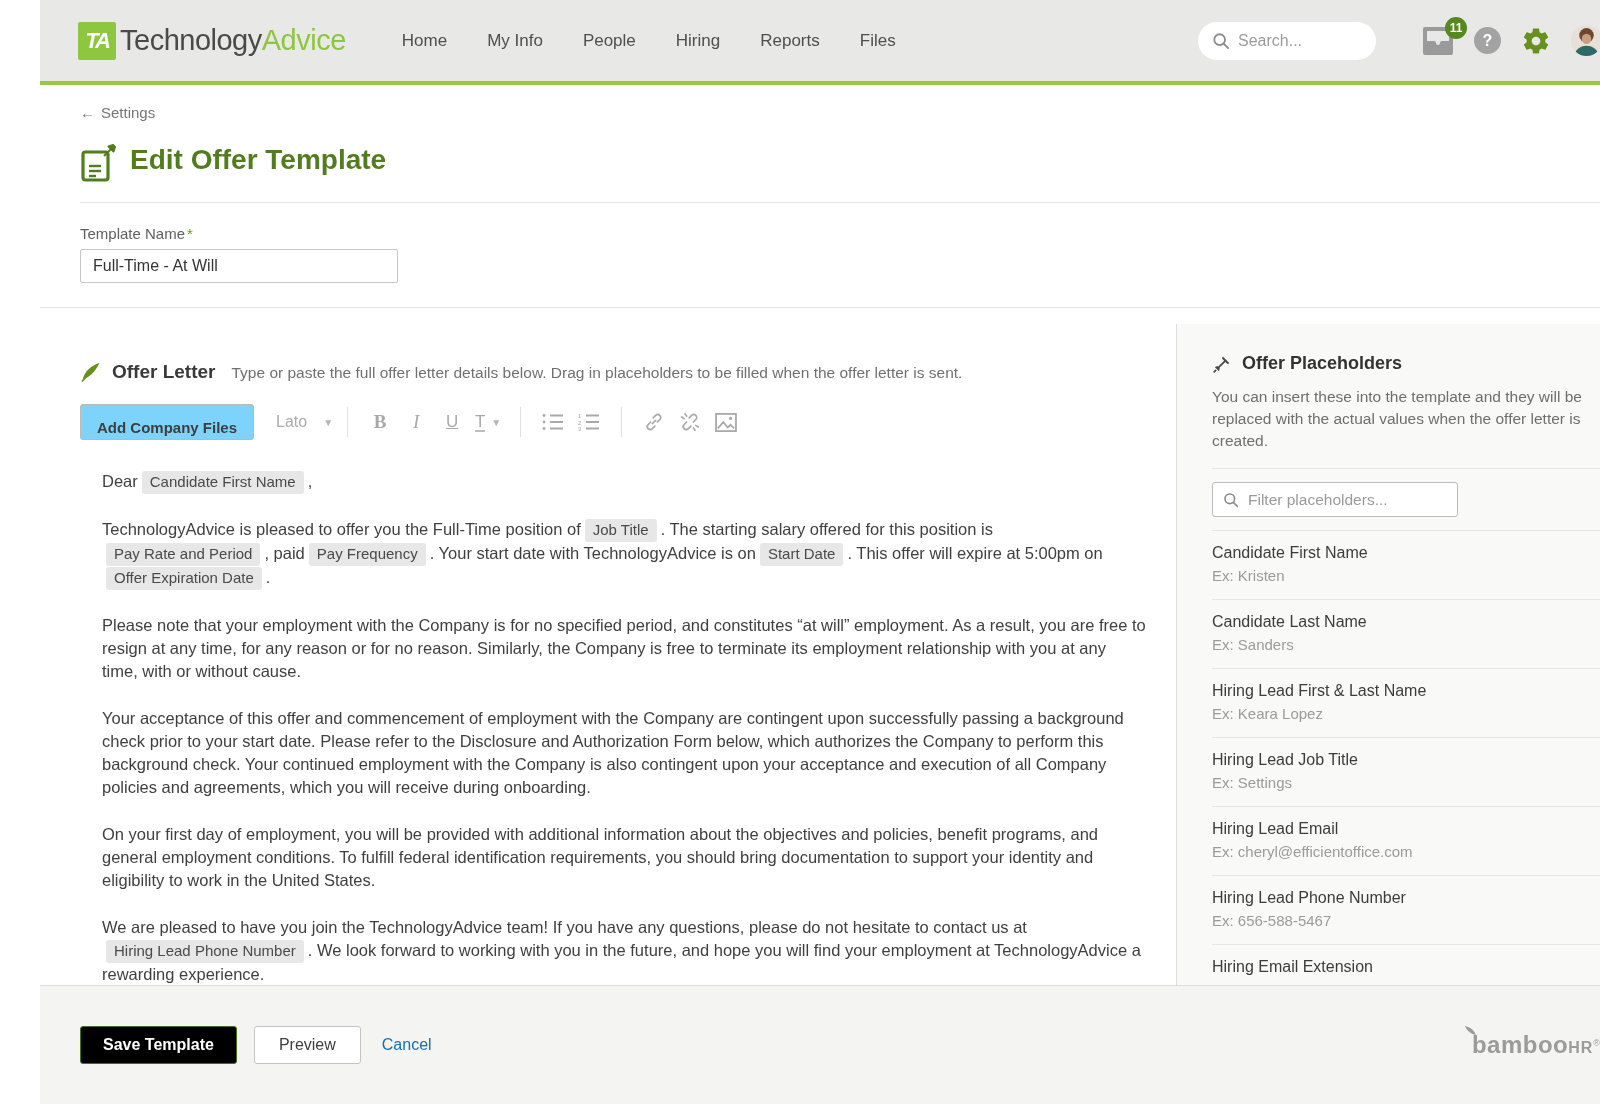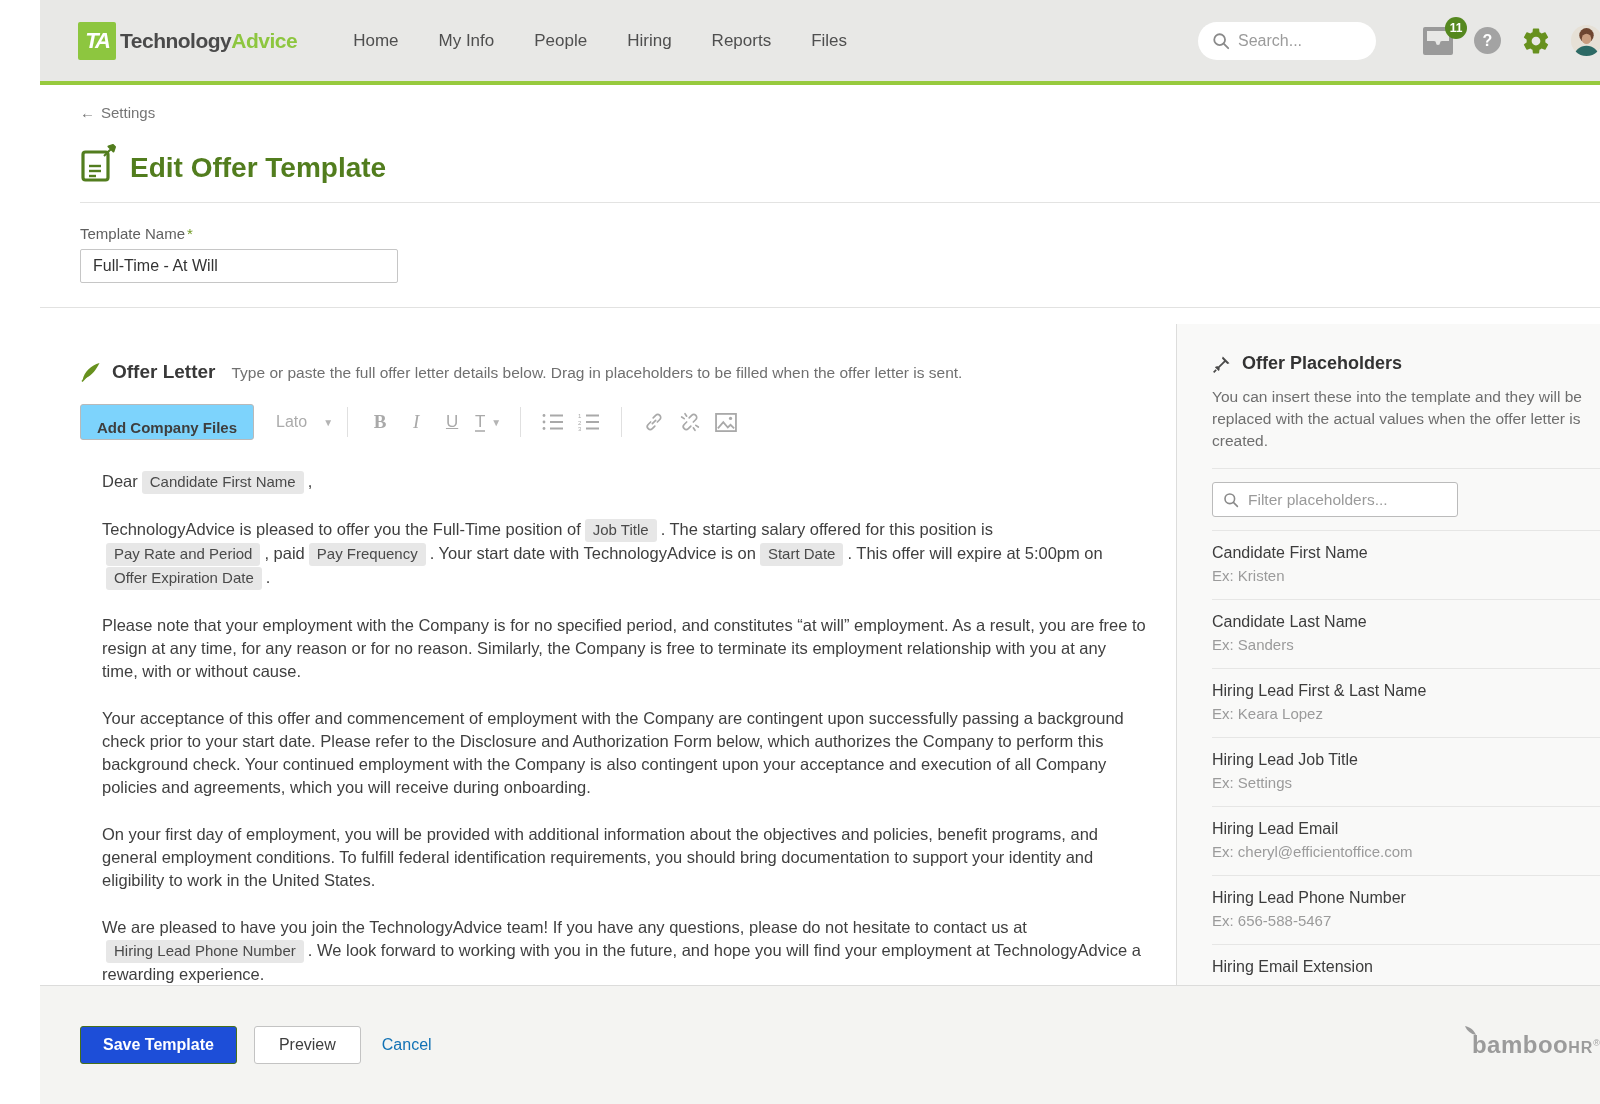--- a/index.html
+++ b/index.html
@@ -6,40 +6,40 @@
   html,body { width:1600px; height:1104px; }
   body { font-family:"Liberation Sans", sans-serif; background:#fff; color:#3f3f3f; overflow:hidden; }
   .page { position:relative; width:1600px; height:1104px; background:#fff; overflow:hidden;margin-left:40px; }
 
   
   .app-header { position:absolute; top:0; left:0; right:0; height:85px; background:#e8e8e6;
     border-bottom:4px solid #97ca3e; display:flex; align-items:center; padding:0 38px; }
   .logo { display:flex; align-items:center; cursor:pointer; }
   .logo-box { width:38px; height:38px; background:#8dc63f; border-radius:2px; color:#fff;
     font-weight:bold; font-size:22px; font-style:italic; display:flex; align-items:center; justify-content:center; letter-spacing:-2px; }
-  .logo-text { font-size:21px; margin-left:4px; letter-spacing:-0.5px;font-weight:bold; }
+  .logo-text { font-size:29px; margin-left:4px; letter-spacing:-0.5px; }
   .logo-text .t1 { color:#4a4a4a; }
   .logo-text .t2 { color:#8dc63f; }
   .main-nav { display:flex; margin-left:56px; gap:40px; }
   .nav-item { font-size:17px; color:#4f4f4f; cursor:pointer; }
   .header-right { margin-left:auto; display:flex; align-items:center; gap:20px; }
   .search-pill { width:178px; height:38px; background:#fff; border-radius:19px; display:flex; align-items:center; padding:0 14px; }
   .search-pill input { border:none; outline:none; font-size:16px; color:#555; width:120px; margin-left:8px; font-family:inherit; background:transparent; }
   .search-pill input::placeholder { color:#9b9b9b; }
   .hdr-icon { position:relative; cursor:pointer; display:flex; align-items:center; }
   .badge { position:absolute; top:-9px; right:-13px; min-width:22px; height:22px; background:#55881f; border-radius:11px;
     color:#fff; font-size:12px; font-weight:bold; display:flex; align-items:center; justify-content:center; padding:0 4px; }
   .help-circle { width:27px; height:27px; border-radius:50%; background:#a3a3a3; color:#fff; font-weight:bold; font-size:16px;
     display:flex; align-items:center; justify-content:center; }
   .avatar { width:31px; height:31px; border-radius:50%; overflow:hidden; background:#e8e2d8; }
 
   
   .main { position:absolute; top:89px; left:0; right:0; bottom:119px; background:#fff; overflow:hidden; }
   .breadcrumb { margin:15px 40px 0; font-size:15px; color:#757575; display:inline-flex; align-items:center; gap:6px; cursor:pointer; }
-  .title-row { margin:22px 40px 0; display:flex; align-items:flex-end; gap:14px; }
+  .title-row { margin:22px 40px 0; display:flex; align-items:flex-start; gap:14px; }
   .page-title { font-size:28px; font-weight:bold; color:#527d1e; }
   .divider-inset { margin:18px 40px 0; border-top:1px solid #e3e3e2; }
   .tpl-field { margin:22px 40px 0; }
   .tpl-label { font-size:15px; color:#5f5f5f; }
   .tpl-label .req { color:#6f9a23; margin-left:2px; }
   .tpl-input { margin-top:7px; width:318px; height:34px; border:1px solid #c6c6c6; border-radius:2px;
     font-size:16px; color:#333; padding:4px 12px; font-family:inherit; outline:none; background:#fff; }
   .divider-full { margin-top:24px; border-top:1px solid #e2e2e1; }
 
   .content-row { position:absolute; top:235px; left:0; right:0; bottom:0; overflow:hidden; }
@@ -78,21 +78,21 @@
   .filter-box input { border:none; outline:none; font-size:15.5px; color:#555; margin-left:9px; width:190px; font-family:inherit; }
   .filter-box input::placeholder { color:#9a9a9a; }
   .ph-list { margin-top:13px; border-top:1px solid #e6e6e5; }
   .ph-item { padding:13px 0 15px; border-bottom:1px solid #e6e6e5; cursor:grab; }
   .ph-label { font-size:16px; color:#3c3c3c; }
   .ph-ex { margin-top:5px; font-size:15px; color:#9b9b9b; }
 
   
   .footer { position:absolute; left:0; right:0; bottom:0; height:119px; background:#f4f4f2; border-top:1px solid #dcdcdb;
     display:flex; align-items:center; padding:0 40px; }
-  .btn-save { height:38px; padding:0 22px; background:#1d4ed8; border:1px solid #47701a; border-radius:3px;
+  .btn-save { height:38px; padding:0 22px; background:#000000; border:1px solid #47701a; border-radius:3px;
     color:#fff; font-size:16px; font-weight:bold; font-family:inherit; cursor:pointer; }
   .btn-preview { height:38px; padding:0 24px; margin-left:17px; background:#fff; border:1px solid #c3c3c3; border-radius:3px;
     color:#3e3e3e; font-size:16px; font-family:inherit; cursor:pointer; }
   .link-cancel { margin-left:21px; color:#1272b5; font-size:16px; cursor:pointer; text-decoration:none; }
   .bamboo { margin-left:auto; color:#9b9b9b; display:flex; align-items:baseline; position:relative; }
   .bamboo .bname { font-size:24px; font-weight:bold; letter-spacing:0.5px; }
   .bamboo .bhr { font-size:16px; font-weight:bold; letter-spacing:1px; }
   .bamboo .breg { font-size:9px; position:relative; top:-7px; }
   .bamboo svg { position:absolute; top:-6px; left:-8px; }
 </style>

